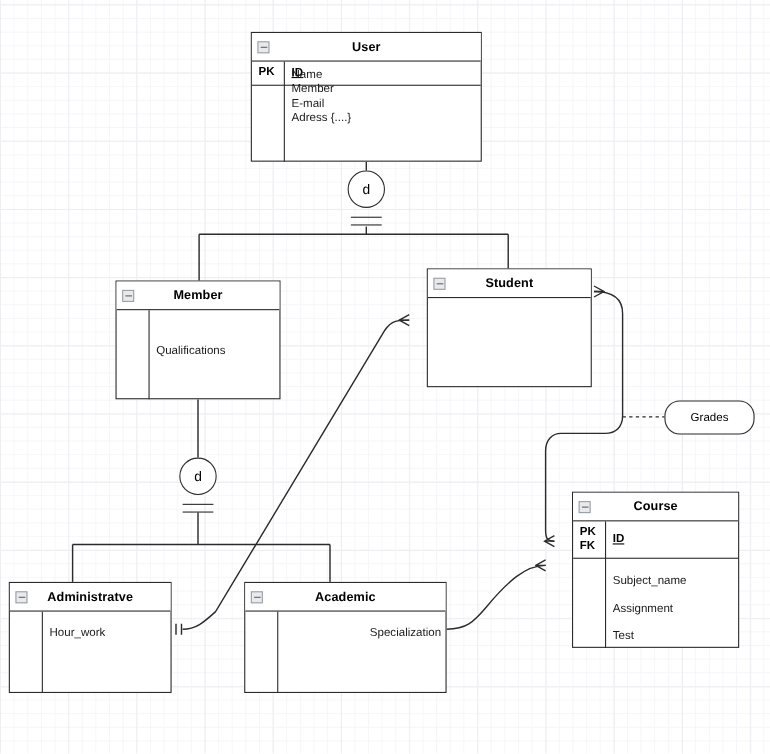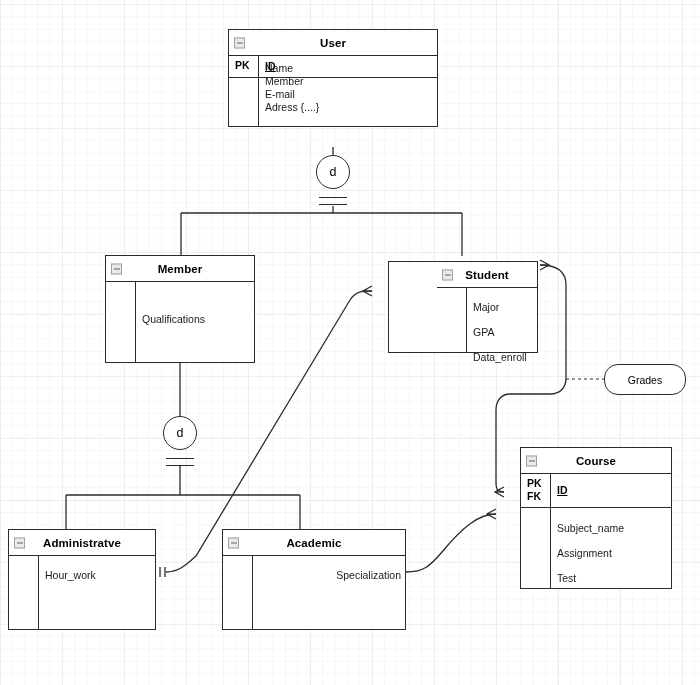--- a/index.html
+++ b/index.html
@@ -206,21 +206,21 @@
 
       <line x1="566" y1="379" x2="604" y2="379" stroke-dasharray="3,3" stroke-width="1"></line>
     </g>
 
     <g stroke="#2b2b2b" stroke-width="1.3">
       <line x1="160" y1="567" x2="160" y2="577"></line>
       <line x1="165" y1="567" x2="165" y2="577"></line>
     </g>
   </svg>
 
-  <div class="entity" style="left:228px; top:29px; width:210px; height:98px;">
+  <div class="entity" style="left:228px; top:29px; width:210px; height:118px;">
     <div class="title-row">
       <span class="collapse-icon"></span>
       <span class="title-text">User</span>
     </div>
     <div class="body">
       <div class="keycol"></div>
       <div class="pk-row">
         <span class="pk-label">PK</span>
         <span class="pk-value">ID</span>
       </div>
@@ -247,32 +247,24 @@
       <span class="title-text">Member</span>
     </div>
     <div class="body">
       <div class="keycol"></div>
       <div class="attrs" style="top:7px;">
         <div class="attr" style="line-height:25px;margin-top:18px;">Qualifications</div>
       </div>
     </div>
   </div>
 
-  <div class="entity" style="left:388px; top:261px; width:150px; height:92px;padding-left:48px;">
+  <div class="entity" style="left:388px; top:244px; width:150px; height:108px;">
     <div class="title-row">
       <span class="collapse-icon"></span>
       <span class="title-text">Student</span>
-    </div>
-    <div class="body">
-      <div class="keycol"></div>
-      <div class="attrs" style="top:7px;">
-        <div class="attr" style="line-height:25px;">Major</div>
-        <div class="attr" style="line-height:25px;">GPA</div>
-        <div class="attr" style="line-height:25px;">Data_enroll</div>
-      </div>
     </div>
   </div>
 
   <div class="note-box" style="left:604px; top:364px; width:82px; height:31px;border-radius:14px;">
     <span>Grades</span>
   </div>
 
   <div class="disjoint" style="left:163px; top:416px; width:34px; height:51px;">
     <div class="circle">
       <span>d</span>

